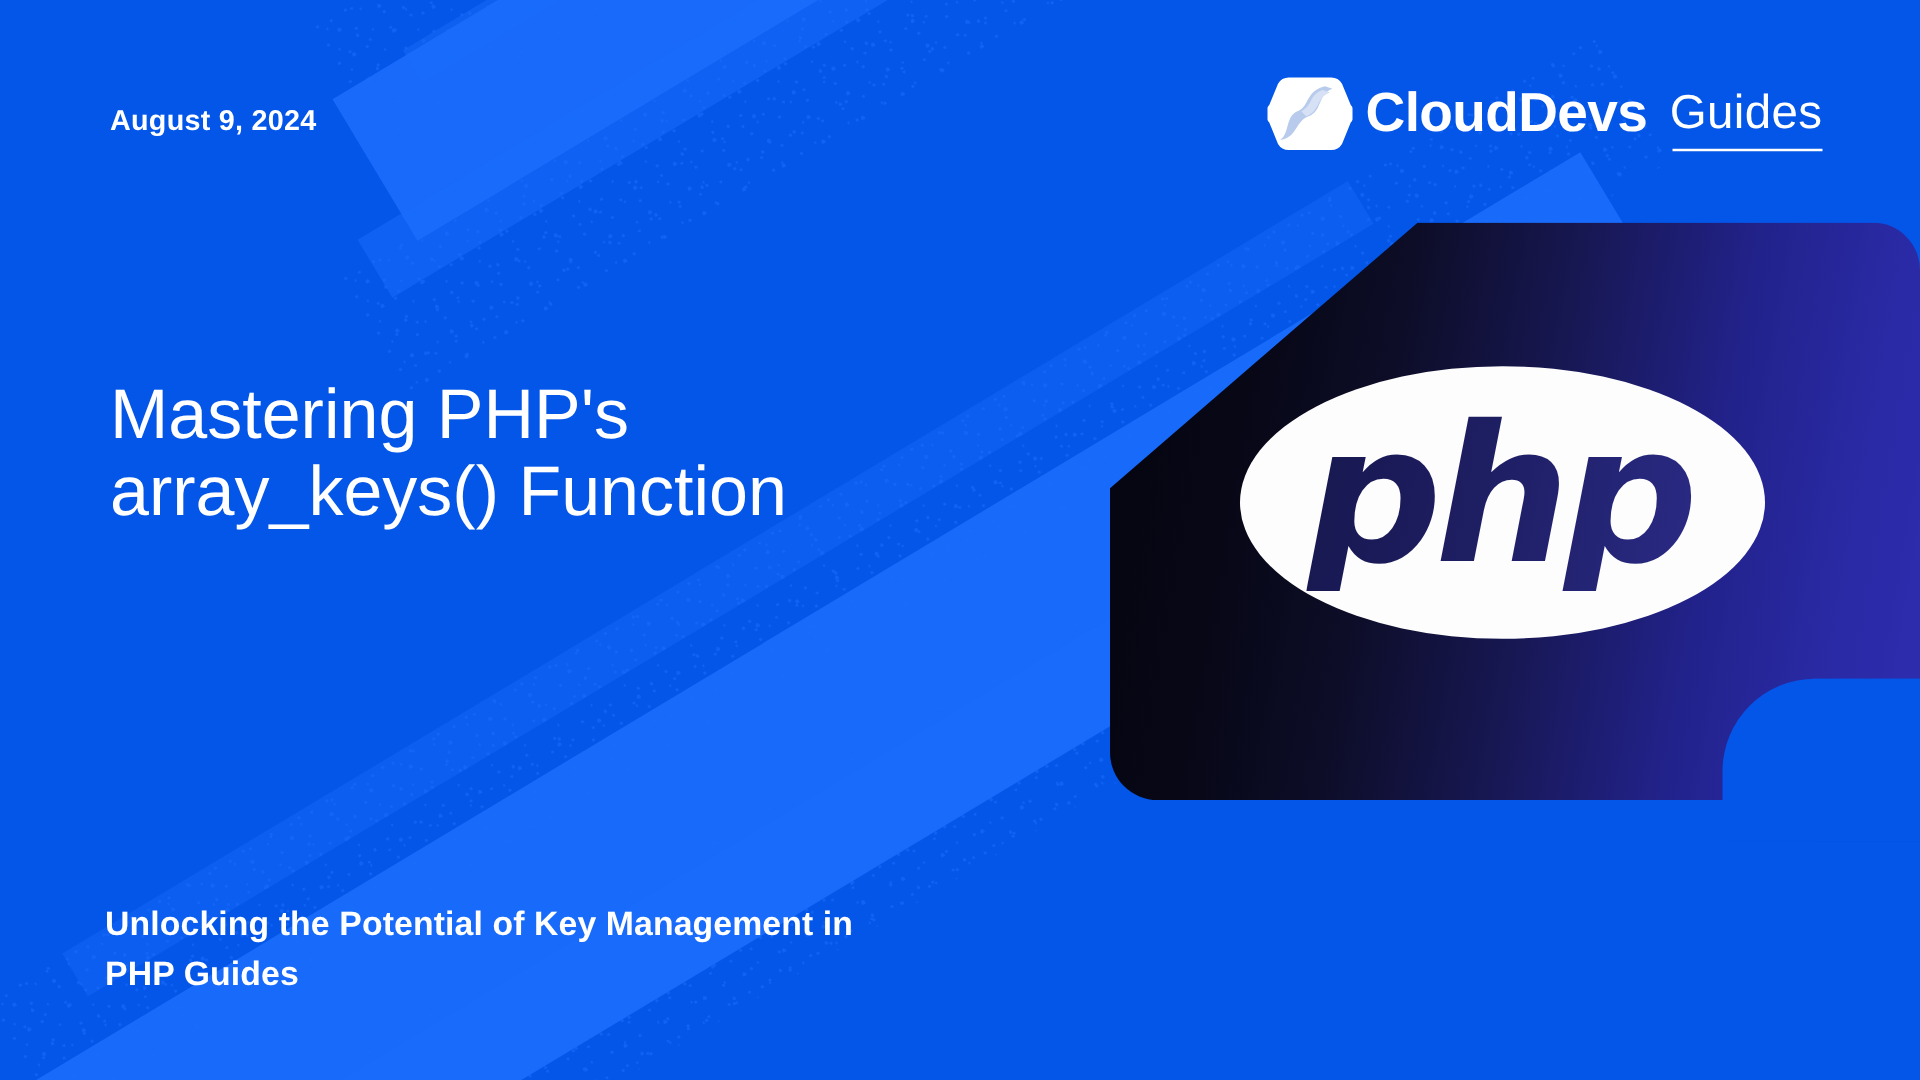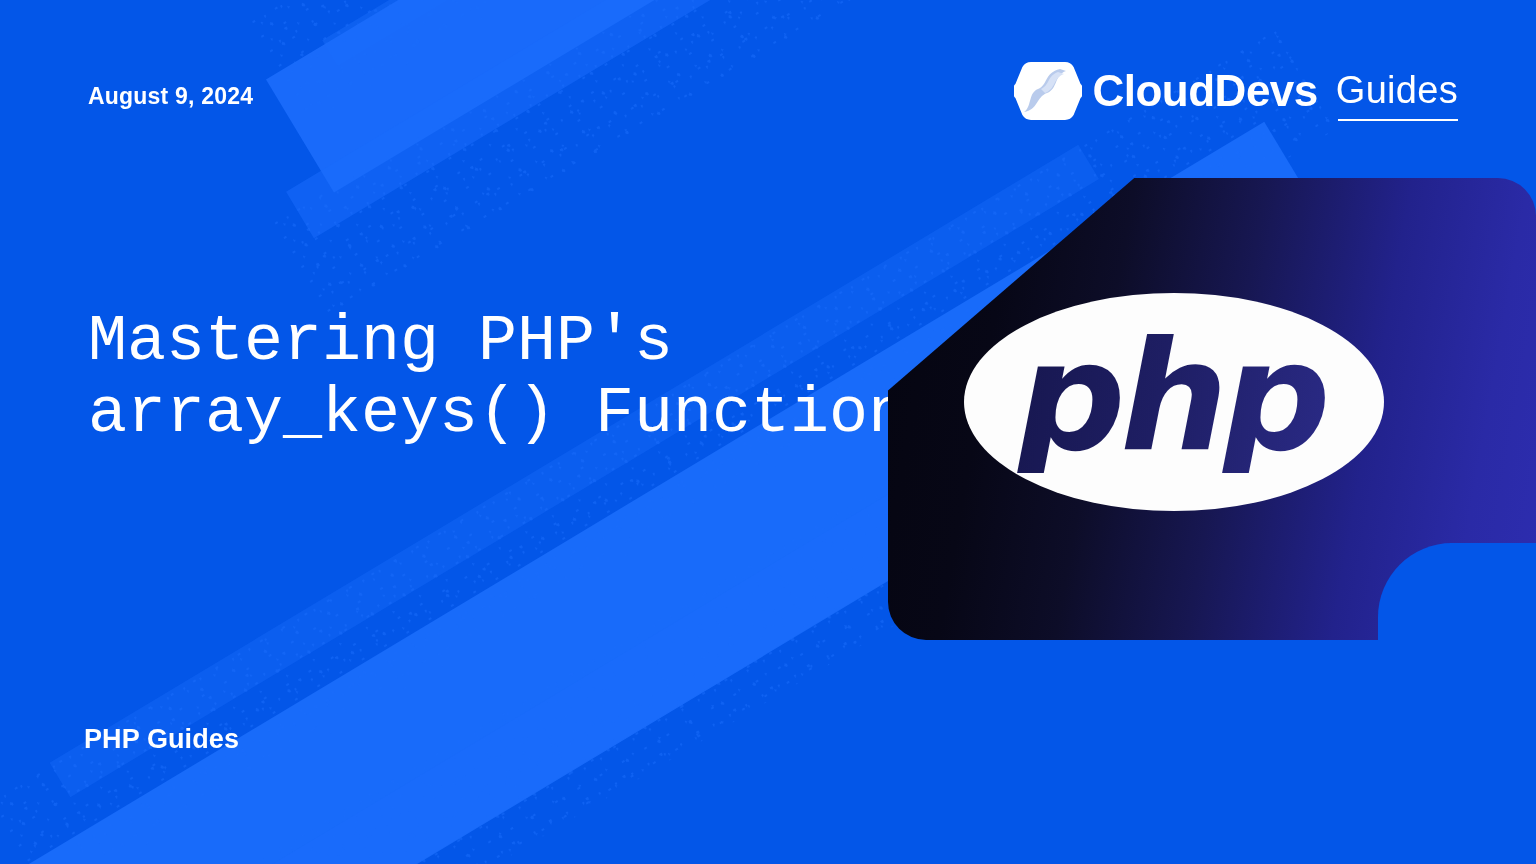--- a/index.html
+++ b/index.html
@@ -175,23 +175,23 @@
     height: 2px;
     background: #ffffff;
   }
 
   
   .title {
     position: absolute;
     left: 88px;
     top: 262px;
     width: 790px;
-    font-family: Liberation Mono, monospace;
-    color: #ffffff;
-    font-size: 65px;
+    font-family: Liberation Sans, sans-serif;
+    color: #ffffff;
+    font-size: 56px;
     line-height: 1.12;
     font-weight: normal;
     letter-spacing: 0px;
   }
   .title .line { display: block; white-space: nowrap; }
 
   .subtitle {
     position: absolute;
     left: 84px;
     top: 693px;
@@ -243,21 +243,21 @@
     position: absolute;
     left: 1450px;
     top: 543px;
     width: 120px;
     height: 130px;
     background: #0356e8;
   }
 
   .php-ellipse {
     position: absolute;
-    left: 964px;
+    left: 992px;
     top: 293px;
     width: 420px;
     height: 218px;
     background: #fdfdfd;
     border-radius: 50%;
     display: flex;
     align-items: center;
     justify-content: center;
   }
   .php-ellipse-text {
@@ -308,20 +308,21 @@
       <span class="logo-guides-rule"></span>
     </span>
   </div>
 
   <h1 class="title">
     <span class="line">Mastering PHP's</span>
     <span class="line">array_keys() Function</span>
   </h1>
 
   <p class="subtitle">
+    <span class="line">Unlocking the Potential of Key Management in</span>
     <span class="line">PHP Guides</span>
   </p>
 
   <div class="php-card"></div>
   <div class="php-ellipse">
     <span class="php-ellipse-text">php</span>
   </div>
   <div class="php-notch"></div>
   <div class="php-notch-fill"></div>
 

